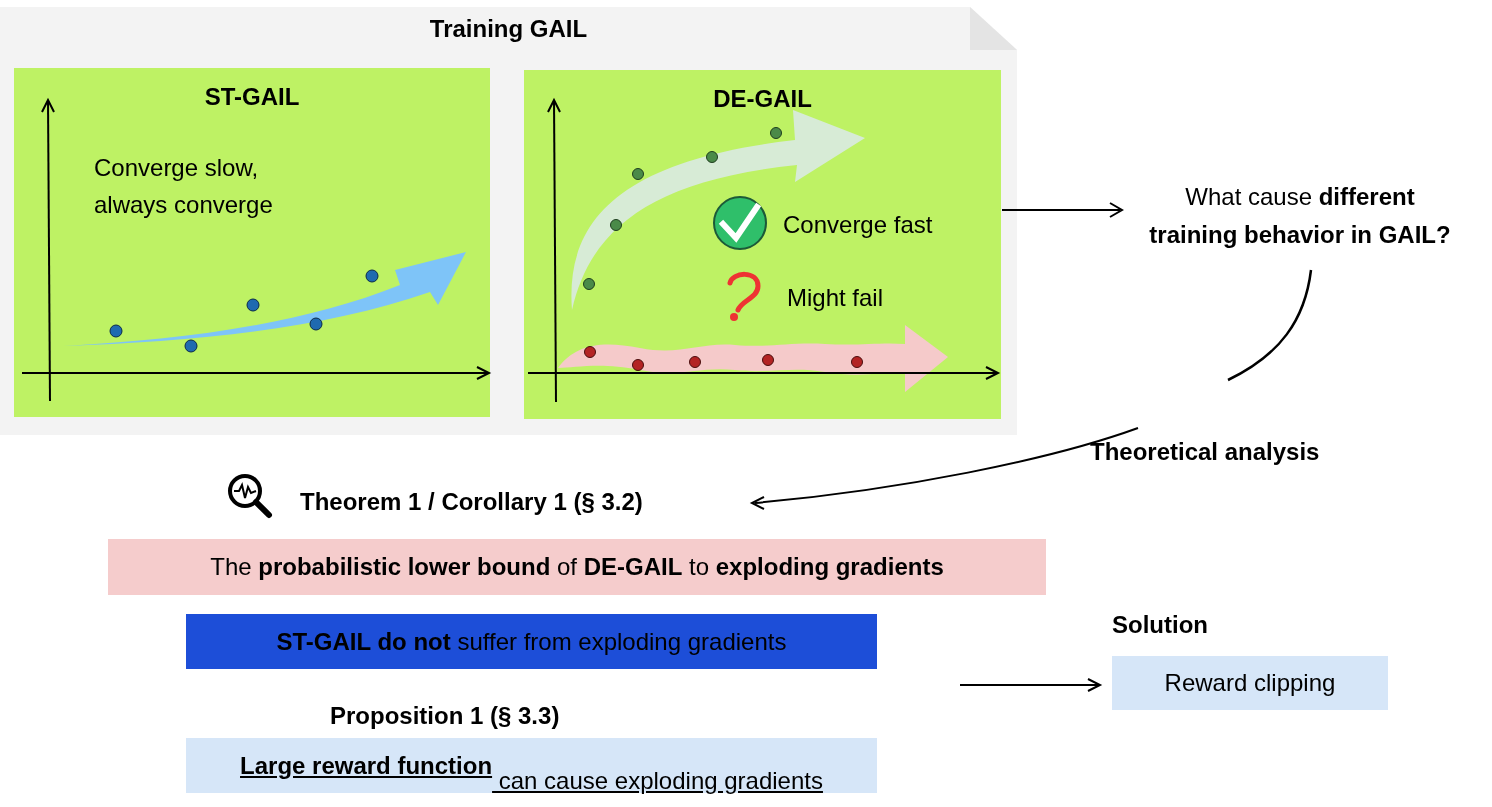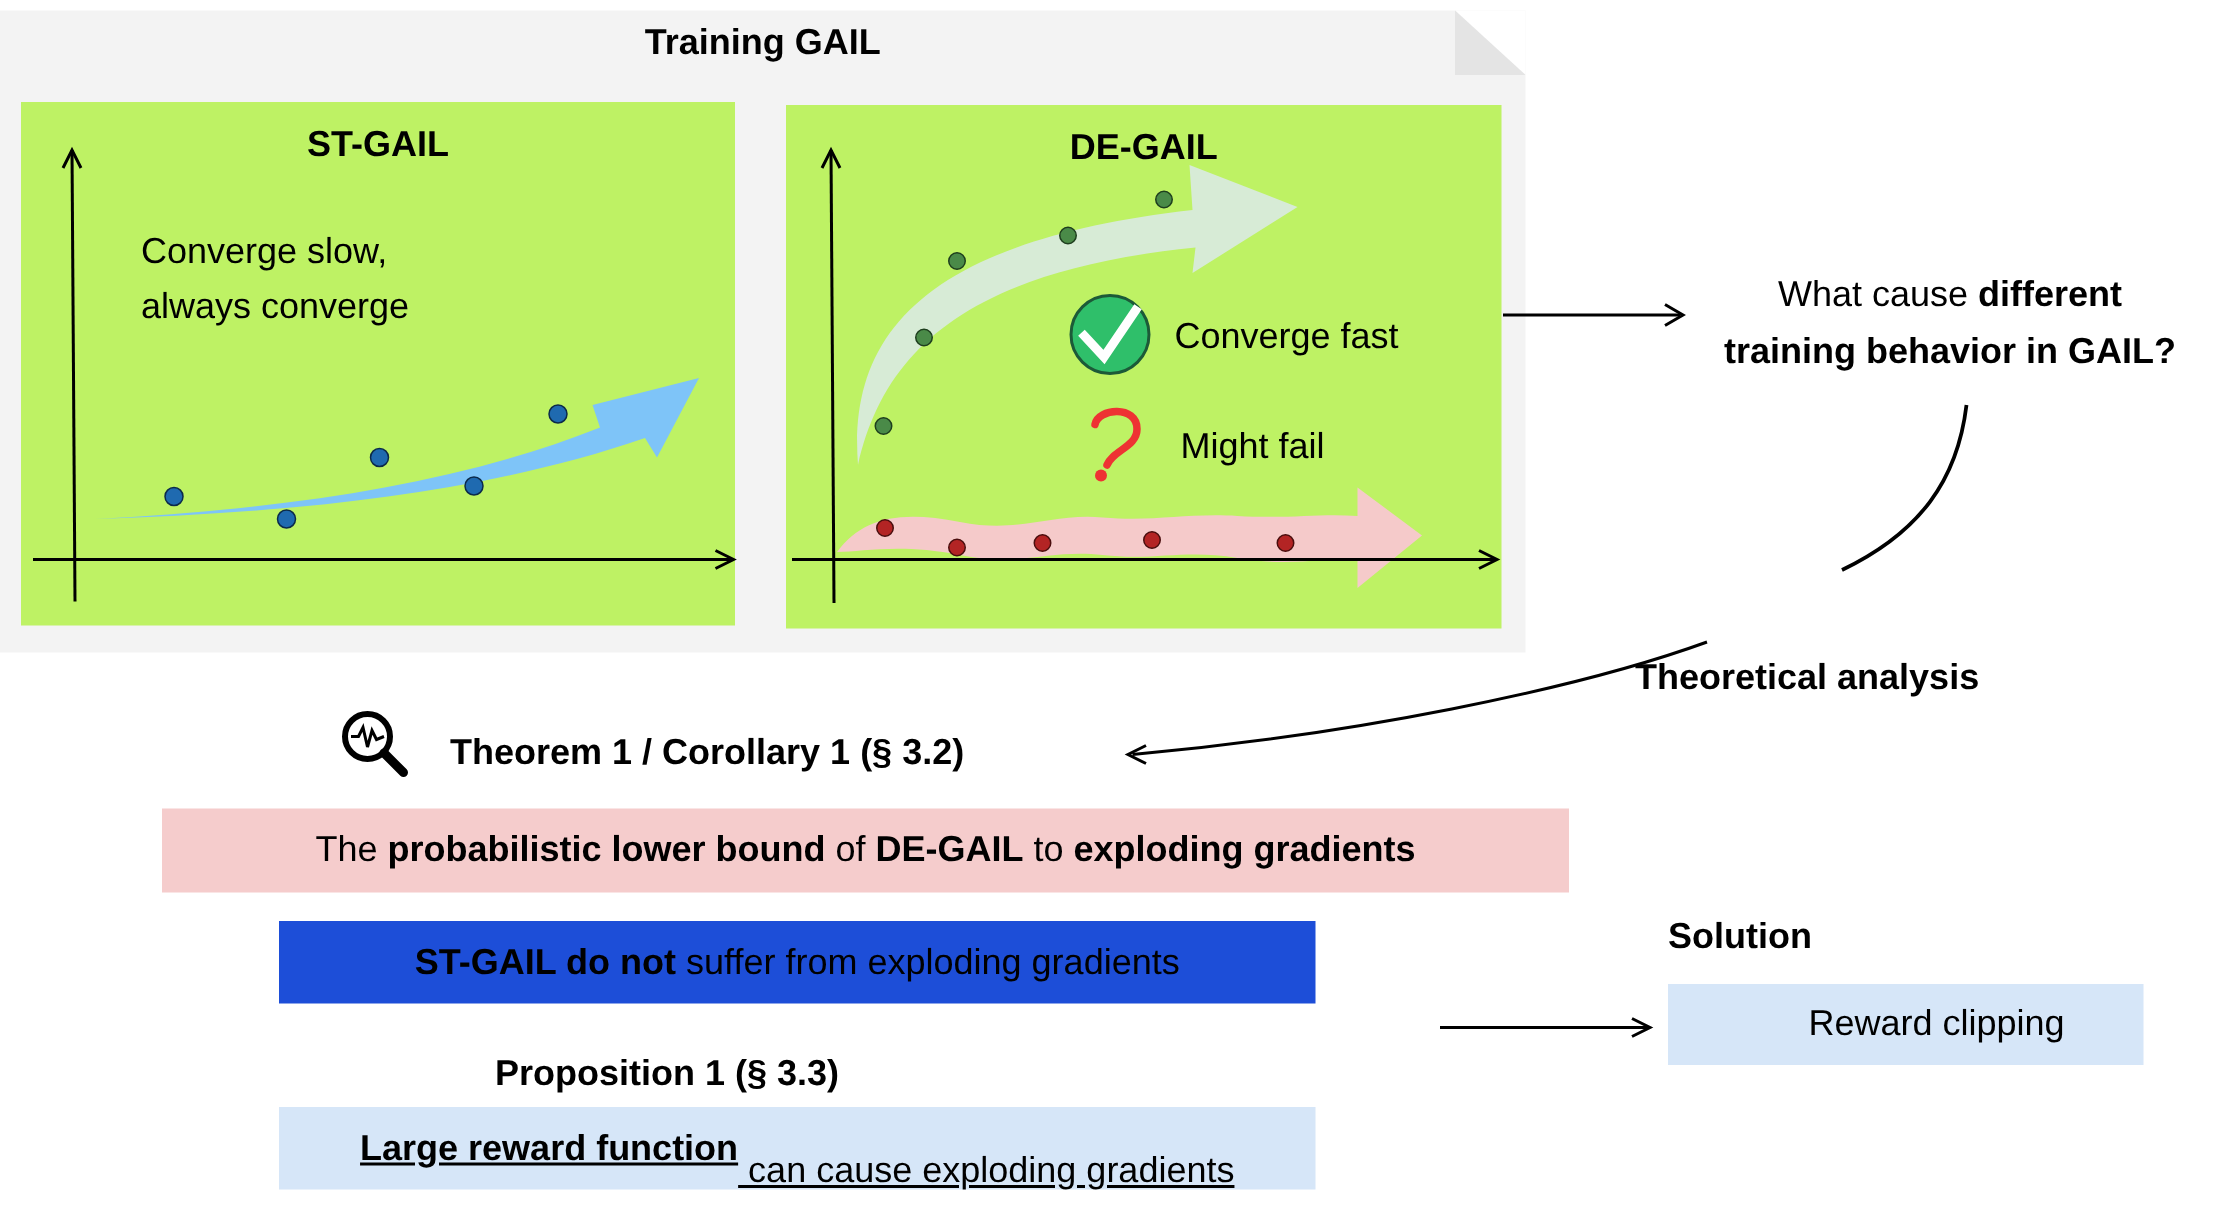--- a/index.html
+++ b/index.html
@@ -129,13 +129,13 @@
 </div>
 
 <div class="heading" style="left:330px;top:690px;width:360px;margin-top:12px;">Proposition 1 (§ 3.3)</div>
 
 <div class="box" style="left:186px;top:738px;width:691px;height:55px;background:#d6e6f8;text-decoration:underline;">
   <b>Large reward function</b>
     <span style="white-space:pre;margin-top:30px;"> can cause exploding gradients</span>
 </div>
 
 <div class="heading" style="left:1112px;top:611px;width:276px;">Solution</div>
-<div class="box" style="left:1112px;top:656px;width:276px;height:54px;background:#d6e6f8;padding-left:41px;">Reward clipping</div>
+<div class="box" style="left:1112px;top:656px;width:276px;height:54px;background:#d6e6f8;">Reward clipping</div>
 
 </body></html>

